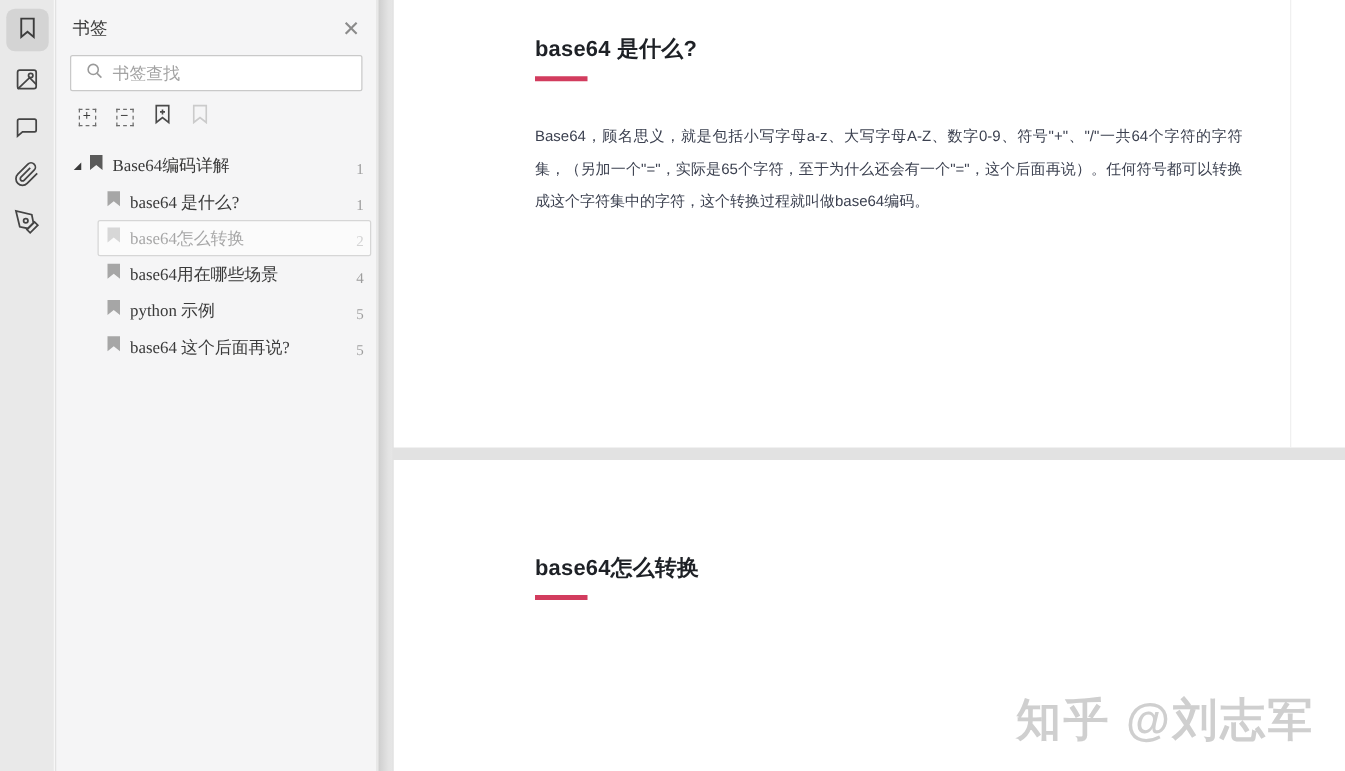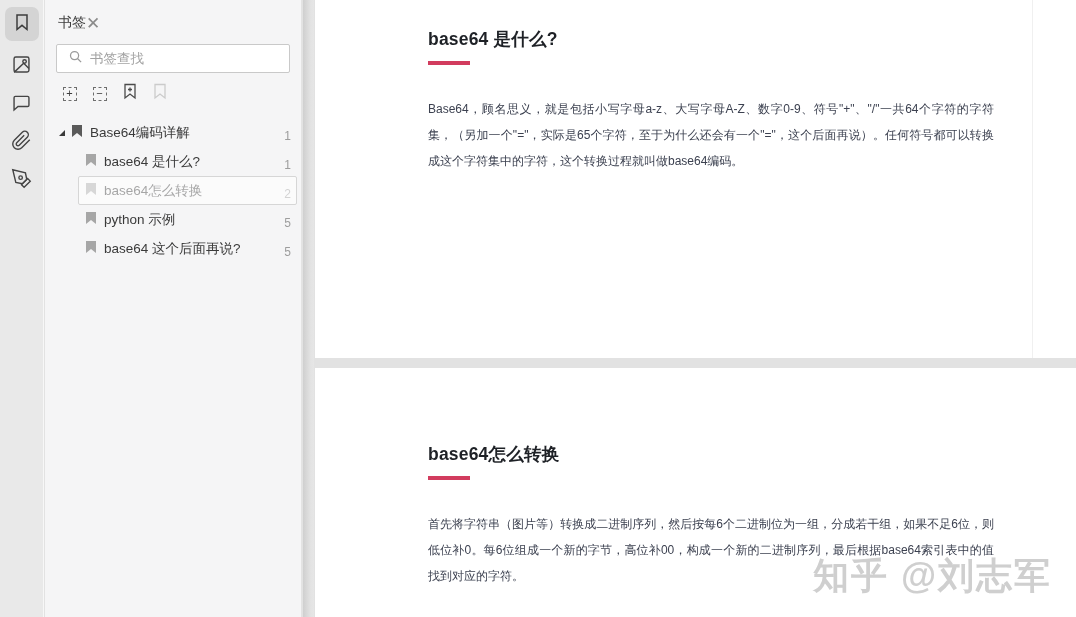--- a/index.html
+++ b/index.html
@@ -27,21 +27,21 @@
     display:flex; align-items:center; justify-content:center; cursor:pointer;
   }
   .strip-ico svg { stroke:#444; }
 
   
   .panel {
     position:absolute; left:45px; top:0; width:257px; height:100%;
     background:#f5f5f6; border-right:1px solid #e3e3e3;
   }
   .panel-header {
-    display:flex; align-items:center; 
+    display:flex; align-items:center; justify-content:space-between;
     padding:14px 13px 10px 13px;
   }
   .panel-title { font-size:14px; color:#3d3d3d; }
   .close-x { color:#8b8b8b; font-size:17px; line-height:1; cursor:pointer; }
 
   .search-box {
     margin:2px 11px 0 11px; height:29px; background:#ffffff;
     border:1px solid #c9c9c9; border-radius:2px;
     display:flex; align-items:center; padding:0 8px;
   }
@@ -61,21 +61,21 @@
   .dash-box {
     width:14px; height:14px; border:1px dashed #6e6e6e;
     display:flex; align-items:center; justify-content:center;
     font-size:11px; color:#3c3c3c; line-height:1;
   }
 
   
   .tree { margin-top:8px; }
   .tree-row {
     height:29px; display:flex; align-items:center;
-    padding-right:10px; cursor:pointer; position:relative;
+    padding-right:10px; cursor:pointer; position:relative;font-family:Liberation Serif, serif;
   }
   .tree-row .caret {
     width:0; height:0; margin-left:14px;
     border-bottom:6px solid #3a3a3a; border-left:6px solid transparent;
   }
   .tree-row.root .bm-ico { margin-left:6px; }
   .tree-row.child { padding-left:40px; }
   .bm-ico { flex:0 0 auto; margin-right:7px; }
   .row-label { font-size:13.5px; color:#3a3a3a; white-space:nowrap; }
   .page-num { margin-left:auto; font-size:12px; color:#9d9d9d; padding-top:6px; }
@@ -234,20 +234,29 @@
     <div class="tree-row child selected">
       <span class="bm-ico">
         <svg width="12" height="14" viewBox="0 0 12 14">
             <path d="M1 1h10v12l-5-4-5 4z" fill="#a6a6a6"></path>
           </svg>
       </span>
       <span class="row-label">base64怎么转换</span>
       <span class="page-num">2</span>
     </div>
 
+    <div class="tree-row child">
+      <span class="bm-ico">
+        <svg width="12" height="14" viewBox="0 0 12 14">
+            <path d="M1 1h10v12l-5-4-5 4z" fill="#a6a6a6"></path>
+          </svg>
+      </span>
+      <span class="row-label">base64用在哪些场景</span>
+      <span class="page-num">4</span>
+    </div>
 
     <div class="tree-row child">
       <span class="bm-ico">
         <svg width="12" height="14" viewBox="0 0 12 14">
             <path d="M1 1h10v12l-5-4-5 4z" fill="#a6a6a6"></path>
           </svg>
       </span>
       <span class="row-label">python 示例</span>
       <span class="page-num">5</span>
     </div>
@@ -274,18 +283,17 @@
       <div class="doc-heading">base64 是什么?</div>
       <div class="heading-bar" style="background:#d23c5e;"></div>
       <div class="doc-body">Base64，顾名思义，就是包括小写字母a-z、大写字母A-Z、数字0-9、符号"+"、"/"一共64个字符的字符集，（另加一个"="，实际是65个字符，至于为什么还会有一个"="，这个后面再说）。任何符号都可以转换成这个字符集中的字符，这个转换过程就叫做base64编码。</div>
     </div>
   </div>
 
   <div class="page page-2">
     <div class="page-content">
       <div class="doc-heading">base64怎么转换</div>
       <div class="heading-bar" style="background:#d23c5e;"></div>
-      <div class="doc-body">首先将字符串（图片等）转换成二进制序列，然后按每6个二进制位为一组，分成若干组，如果不足6位，则低位补0。每6位组成一个新的字节，高位补00，构成一个新的二进制序列，最后根据base64索引表中的值找到对应的字符。</div>
     </div>
     <div class="watermark">知乎 @刘志军</div>
   </div>
 
 </div>
 
 </body></html>

